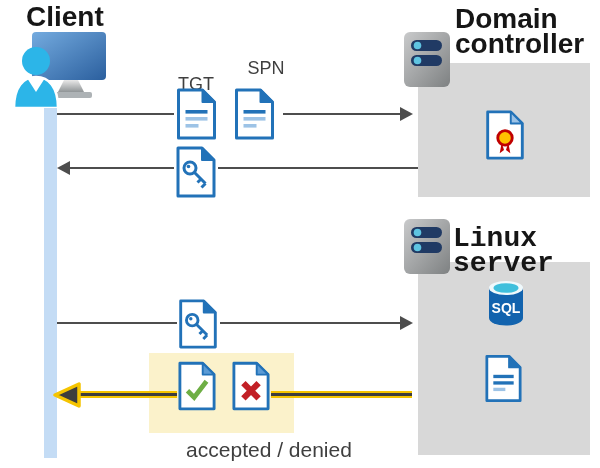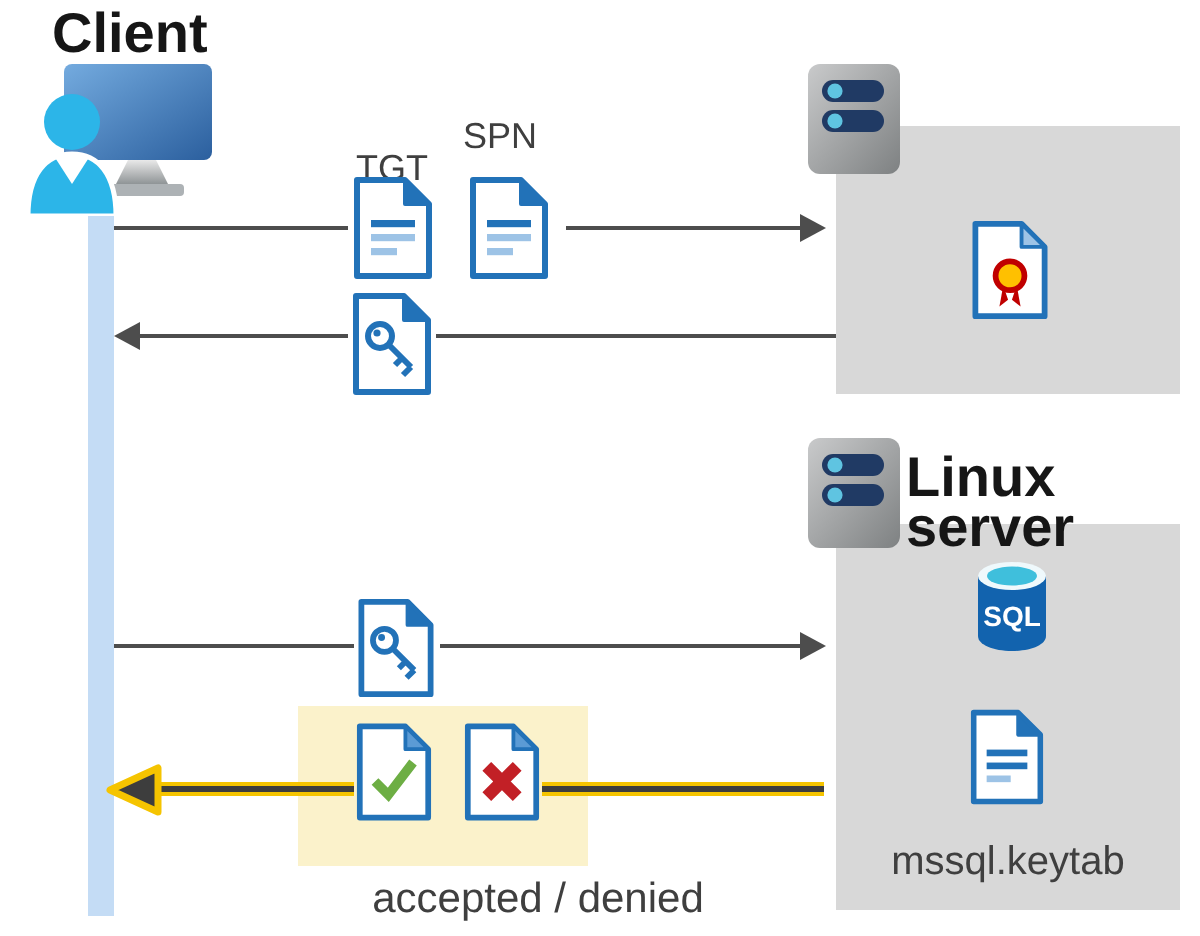--- a/index.html
+++ b/index.html
@@ -31,21 +31,22 @@
 <div class="stage">
 
   <div class="timeline" style="left:44px;top:94px;width:13px;height:364px;"></div>
 
   <div class="box" style="left:418px;top:63px;width:172px;height:134px;"></div>
   <div class="box" style="left:418px;top:262px;width:172px;height:193px;"></div>
 
   <div class="ylbox" style="left:149px;top:353px;width:145px;height:80px;"></div>
 
   <div class="title" style="left:26px;top:4px;">Client</div>
-  <div class="title" style="left:453px;top:226px;width:140px;">Linux server</div>
+  <div class="title" style="left:455px;top:6px;width:140px;">Domain controller</div>
+  <div class="title" style="left:453px;top:226px;width:140px;font-family:Liberation Mono, monospace;">Linux server</div>
 
   <svg class="abs" style="left:6px;top:30px;" width="104" height="78" viewBox="0 0 104 78">
     <defs>
       <linearGradient id="scrG" x1="0" y1="0" x2="1" y2="1">
         <stop offset="0" stop-color="#74ABDF"></stop>
           <stop offset="1" stop-color="#2B5F9E"></stop>
       </linearGradient>
       <linearGradient id="stdG" x1="0" y1="0" x2="0" y2="1">
         <stop offset="0" stop-color="#E9E9E9"></stop>
           <stop offset="1" stop-color="#8F9496"></stop>
@@ -103,24 +104,23 @@
   </svg>
 
   <svg class="abs" style="left:485px;top:354px;" width="37" height="49" viewBox="0 0 40 52">
     <path d="M2 2 H26 L38 14 V50 H2 Z" fill="#ffffff" stroke="#2272B8" stroke-width="3" stroke-linejoin="round"></path>
     <path d="M26 2 L38 14 H26 Z" fill="#2272B8" stroke="#2272B8" stroke-width="2" stroke-linejoin="round"></path>
     <rect x="9" y="22" width="22" height="3.6" fill="#2272B8"></rect>
     <rect x="9" y="29" width="22" height="3.6" fill="#2272B8"></rect>
     <rect x="9" y="36" width="13" height="3.6" fill="#9DC3E6"></rect>
   </svg>
 
-  <div class="note" style="left:418px;top:420px;width:172px;text-align:center;font-size:20px;">mssql.keytab</div>
 
   <div class="doclabel" style="left:174px;top:74px;">TGT</div>
-  <div class="doclabel" style="left:228px;top:58px;">SPN</div>
+  <div class="doclabel" style="left:244px;top:58px;">SPN</div>
 
   <div class="hline" style="left:57px;top:113px;width:117px;"></div>
   <div class="hline" style="left:283px;top:113px;width:118px;"></div>
   <div class="ah-right" style="left:400px;top:107px;"></div>
 
   <svg class="abs" style="left:176px;top:88px;" width="41" height="52" viewBox="0 0 40 52">
     <path d="M2 2 H26 L38 14 V50 H2 Z" fill="#ffffff" stroke="#2272B8" stroke-width="3" stroke-linejoin="round"></path>
     <path d="M26 2 L38 14 H26 Z" fill="#2272B8" stroke="#2272B8" stroke-width="2" stroke-linejoin="round"></path>
     <rect x="9" y="22" width="22" height="3.6" fill="#2272B8"></rect>
     <rect x="9" y="29" width="22" height="3.6" fill="#9DC3E6"></rect>

